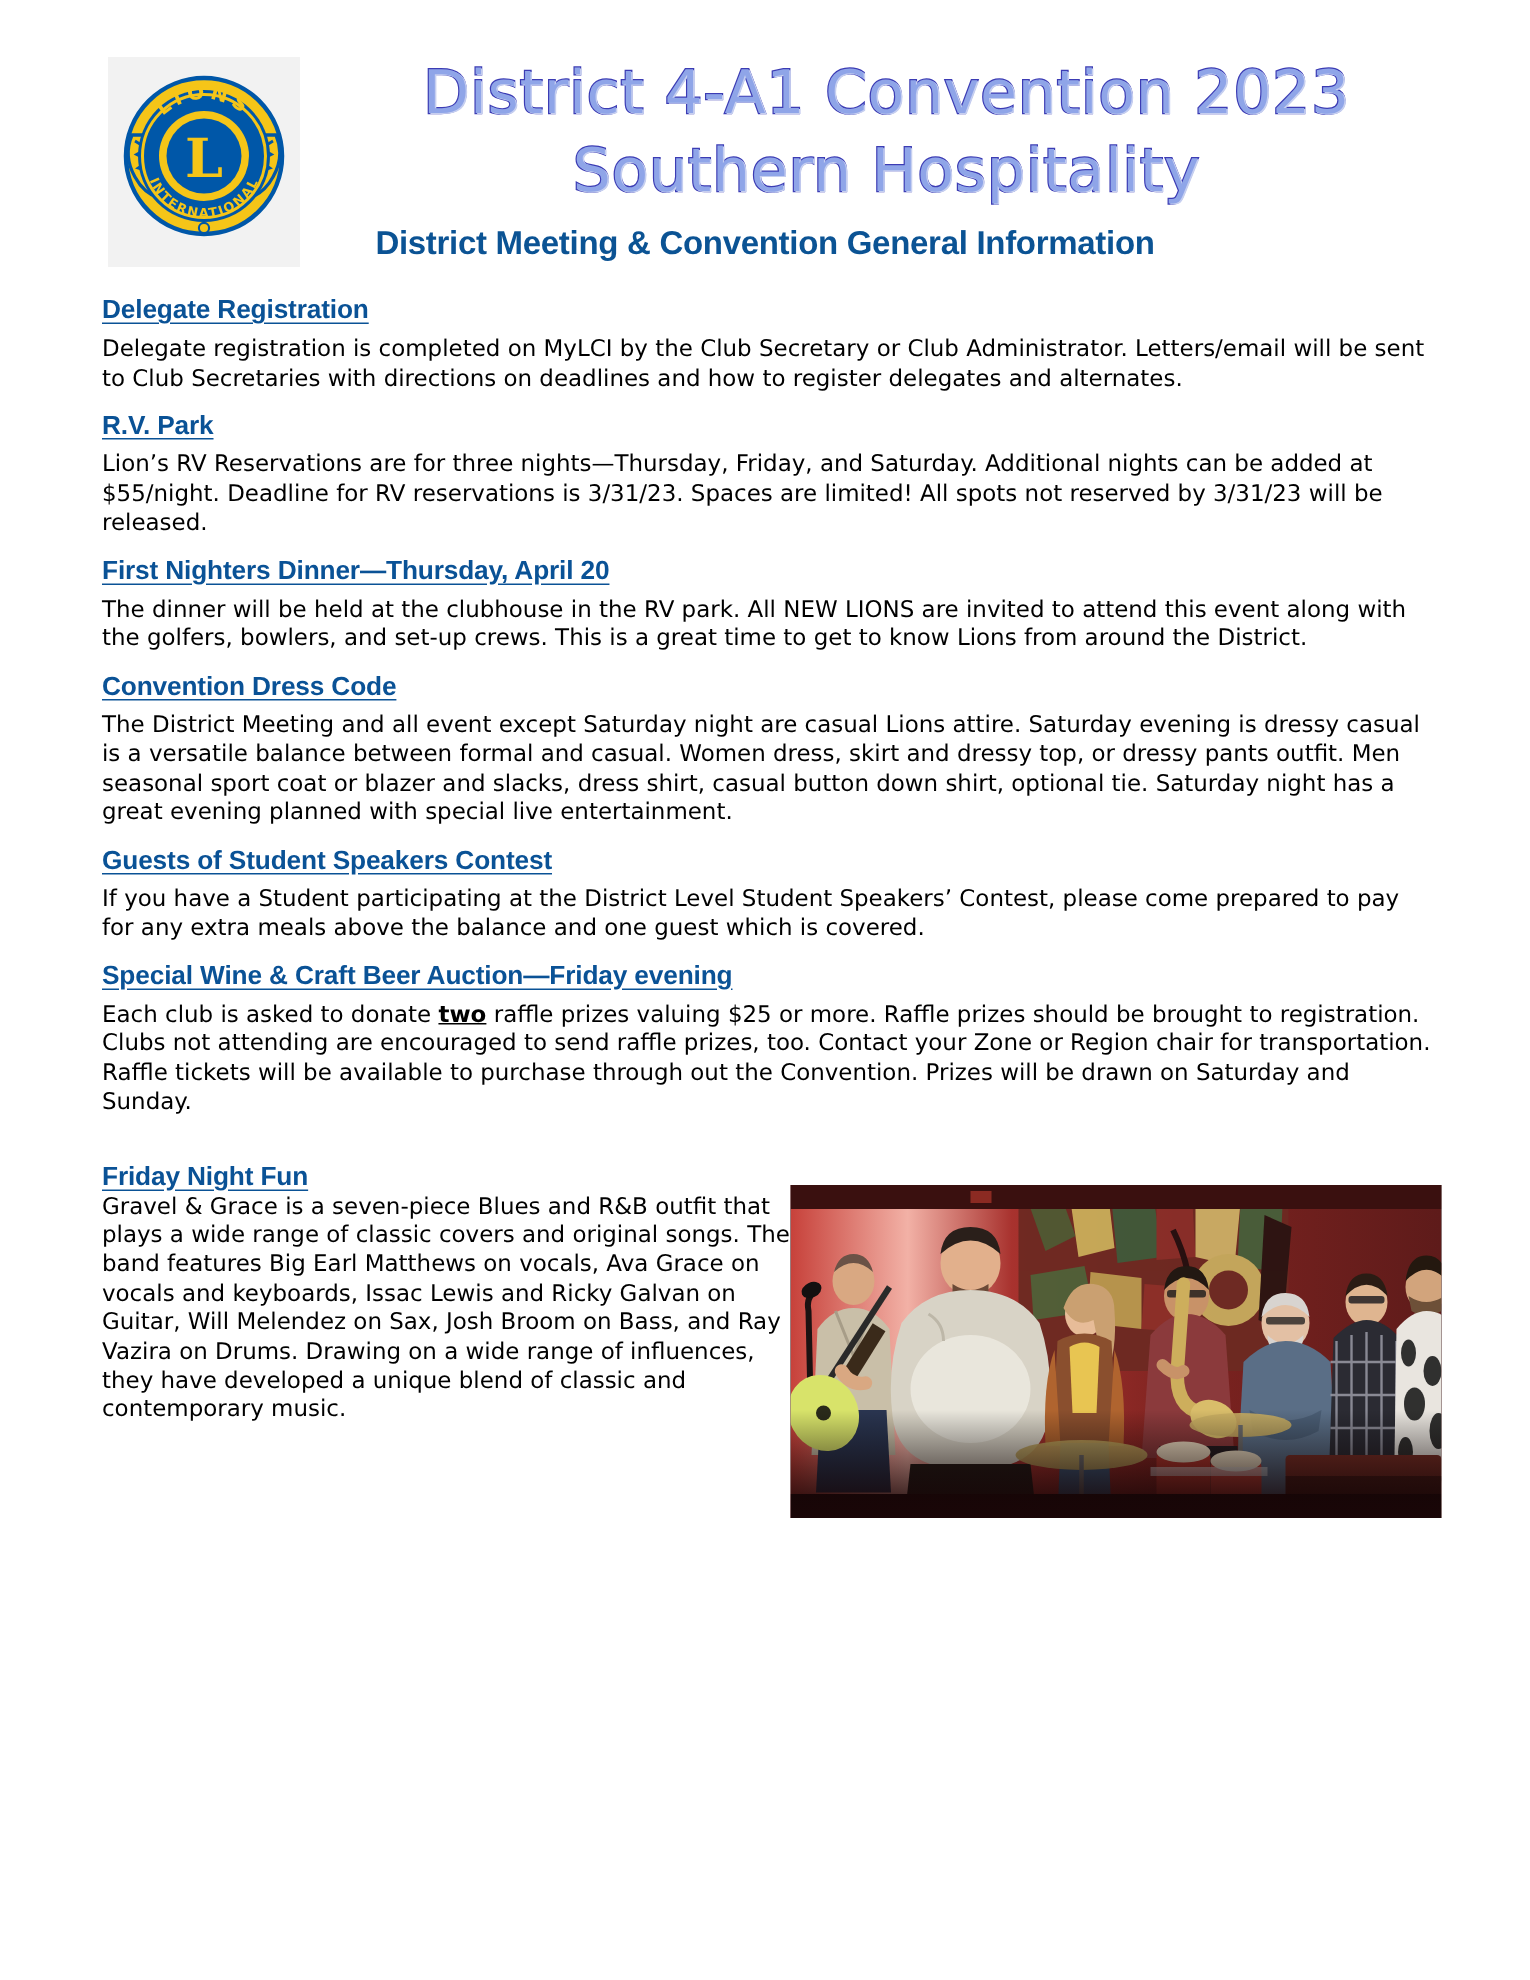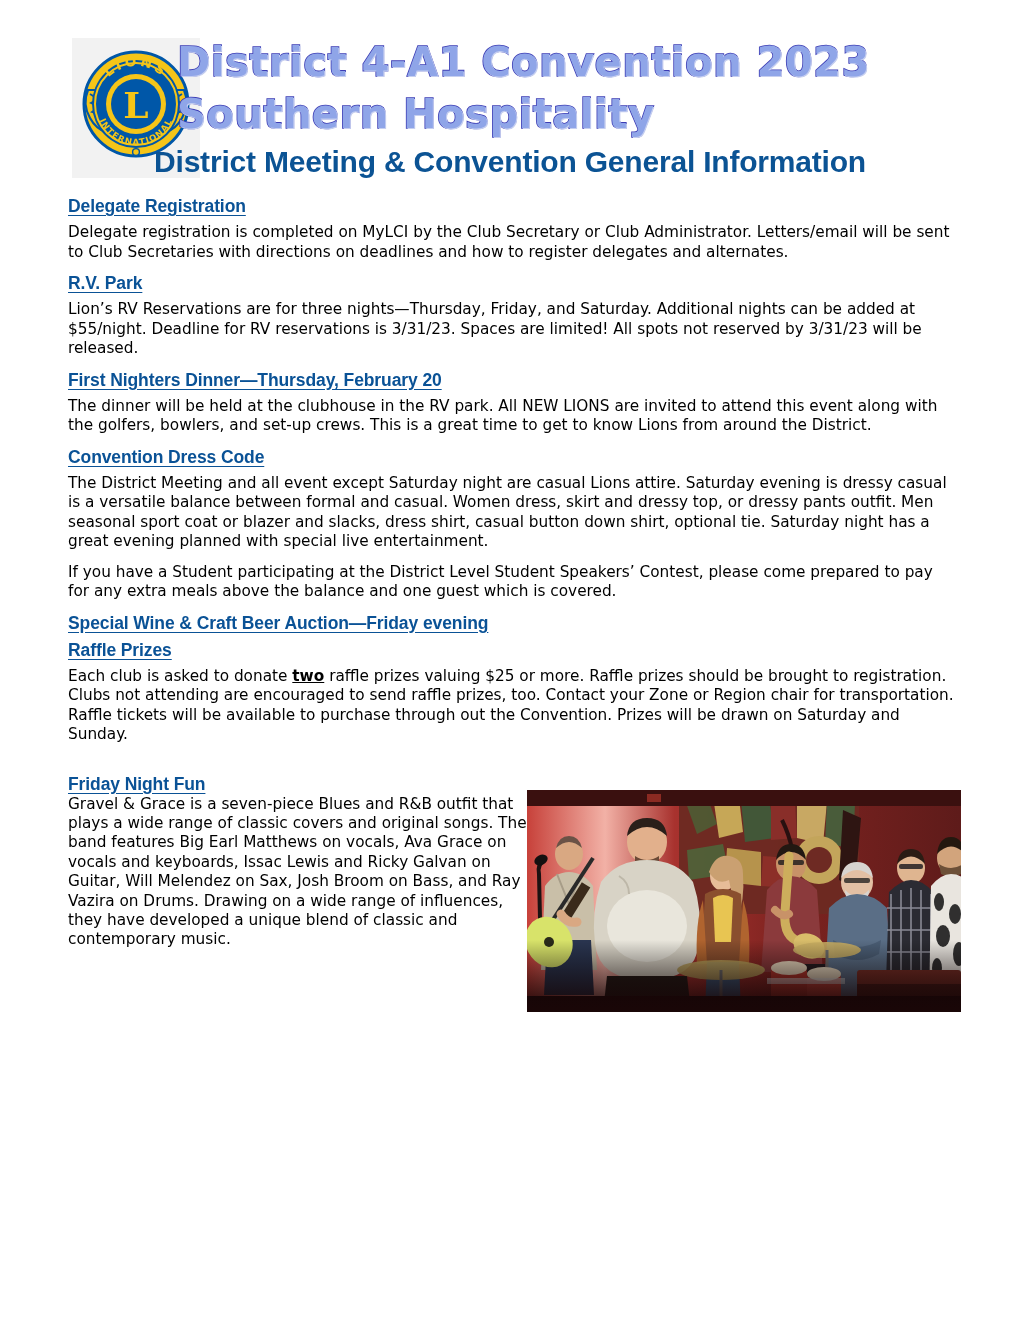--- a/index.html
+++ b/index.html
@@ -18,41 +18,41 @@
   .logo-box{
     position:absolute; left:72px; top:38px;
     width:128px; height:140px;
     background:#f2f2f2;
     display:flex; align-items:flex-start; justify-content:center;
     padding-top:4px;
   }
   .logo-box svg{ display:block; }
 
   .wordart{
-    position:absolute; left:177px; top:36px; width:790px;
-    text-align:left;
+    position:absolute; left:196px; top:36px; width:790px;
+    text-align:center;
     font-family:"DejaVu Sans", sans-serif;
-    font-weight:bold;
+    font-weight:normal;
     font-size:40px;
     line-height:52px;
     letter-spacing:0.5px;
     color:#8fa5e8;
     -webkit-text-stroke:1.6px #3c3cb4;
     paint-order:stroke fill;
     text-shadow:1px 1px 0 #c6cff0;
     white-space:nowrap;
   }
   .wordart div{ transform:scaleX(1.0); }
 
   .subtitle{
     position:absolute; left:0; top:144px; width:1020px;
     text-align:center;
     font-family:"Liberation Sans", sans-serif;
     font-weight:bold;
-    font-size:30px;
+    font-size:22px;
     line-height:36px;
     color:#0b5394;
     letter-spacing:-0.2px;
   }
 
   
   .content{
     position:absolute;
     left:68px; top:196px;
     width:890px;
@@ -146,31 +146,31 @@
 </div>
 
 <div class="content">
 
   <h2 class="sec-head">Delegate Registration</h2>
   <p class="sec-body">Delegate registration is completed on MyLCI by the Club Secretary or Club Administrator. Letters/email will be sent to Club Secretaries with directions on deadlines and how to register delegates and alternates.</p>
 
   <h2 class="sec-head">R.V. Park</h2>
   <p class="sec-body">Lion’s RV Reservations are for three nights—Thursday, Friday, and Saturday. Additional nights can be added at $55/night. Deadline for RV reservations is 3/31/23. Spaces are limited! All spots not reserved by 3/31/23 will be released.</p>
 
-  <h2 class="sec-head">First Nighters Dinner—Thursday, February 20</h2>
+  <h2 class="sec-head">First Nighters Dinner—Thursday, April 20</h2>
   <p class="sec-body">The dinner will be held at the clubhouse in the RV park. All NEW LIONS are invited to attend this event along with the golfers, bowlers, and set-up crews. This is a great time to get to know Lions from around the District.</p>
 
   <h2 class="sec-head">Convention Dress Code</h2>
   <p class="sec-body">The District Meeting and all event except Saturday night are casual Lions attire. Saturday evening is dressy casual is a versatile balance between formal and casual. Women dress, skirt and dressy top, or dressy pants outfit. Men seasonal sport coat or blazer and slacks, dress shirt, casual button down shirt, optional tie. Saturday night has a great evening planned with special live entertainment.</p>
 
+  <h2 class="sec-head">Guests of Student Speakers Contest</h2>
   <p class="sec-body">If you have a Student participating at the District Level Student Speakers’ Contest, please come prepared to pay for any extra meals above the balance and one guest which is covered.</p>
 
   <h2 class="sec-head">Special Wine &amp; Craft Beer Auction—Friday evening</h2>
 
-  <h2 class="sec-head">Raffle Prizes</h2>
   <p class="sec-body"><span>Each club is asked to donate </span><b><u>two</u></b><span> raffle prizes valuing $25 or more.  Raffle prizes should be brought to registration.  Clubs not attending are encouraged to send raffle prizes, too.  Contact your Zone or Region chair for transportation.  Raffle tickets will be available to purchase through out the Convention. Prizes will be drawn on Saturday and Sunday.</span></p>
 
   <div class="friday-wrap">
     <h2 class="sec-head friday-head">Friday Night Fun</h2>
     <p class="friday-text">Gravel &amp; Grace is a seven-piece Blues and R&amp;B outfit that plays a wide range of classic covers and original songs. The band features Big Earl Matthews on vocals, Ava Grace on vocals and keyboards, Issac Lewis and Ricky Galvan on Guitar, Will Melendez on Sax, Josh Broom on Bass, and Ray Vazira on Drums. Drawing on a wide range of influences, they have developed a unique blend of classic and contemporary music.</p>
 
     <div class="band-photo">
       <svg viewBox="0 0 434 222" preserveAspectRatio="none">
         <defs>
           <linearGradient id="wallg" x1="0" y1="0" x2="1" y2="0">

